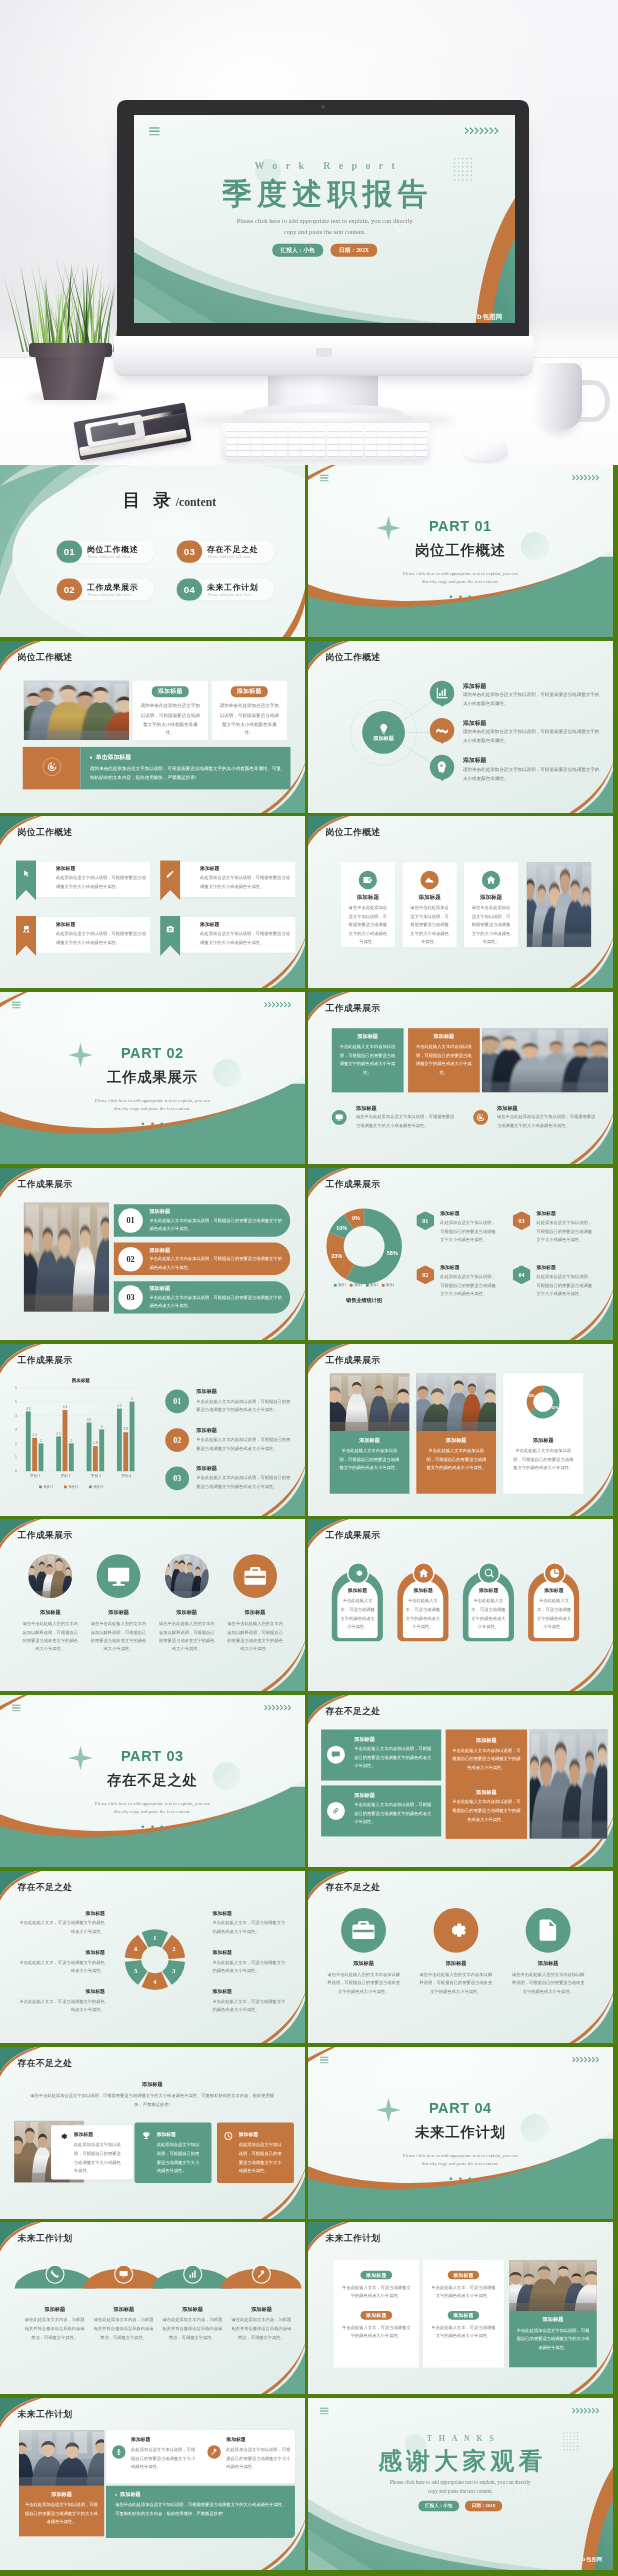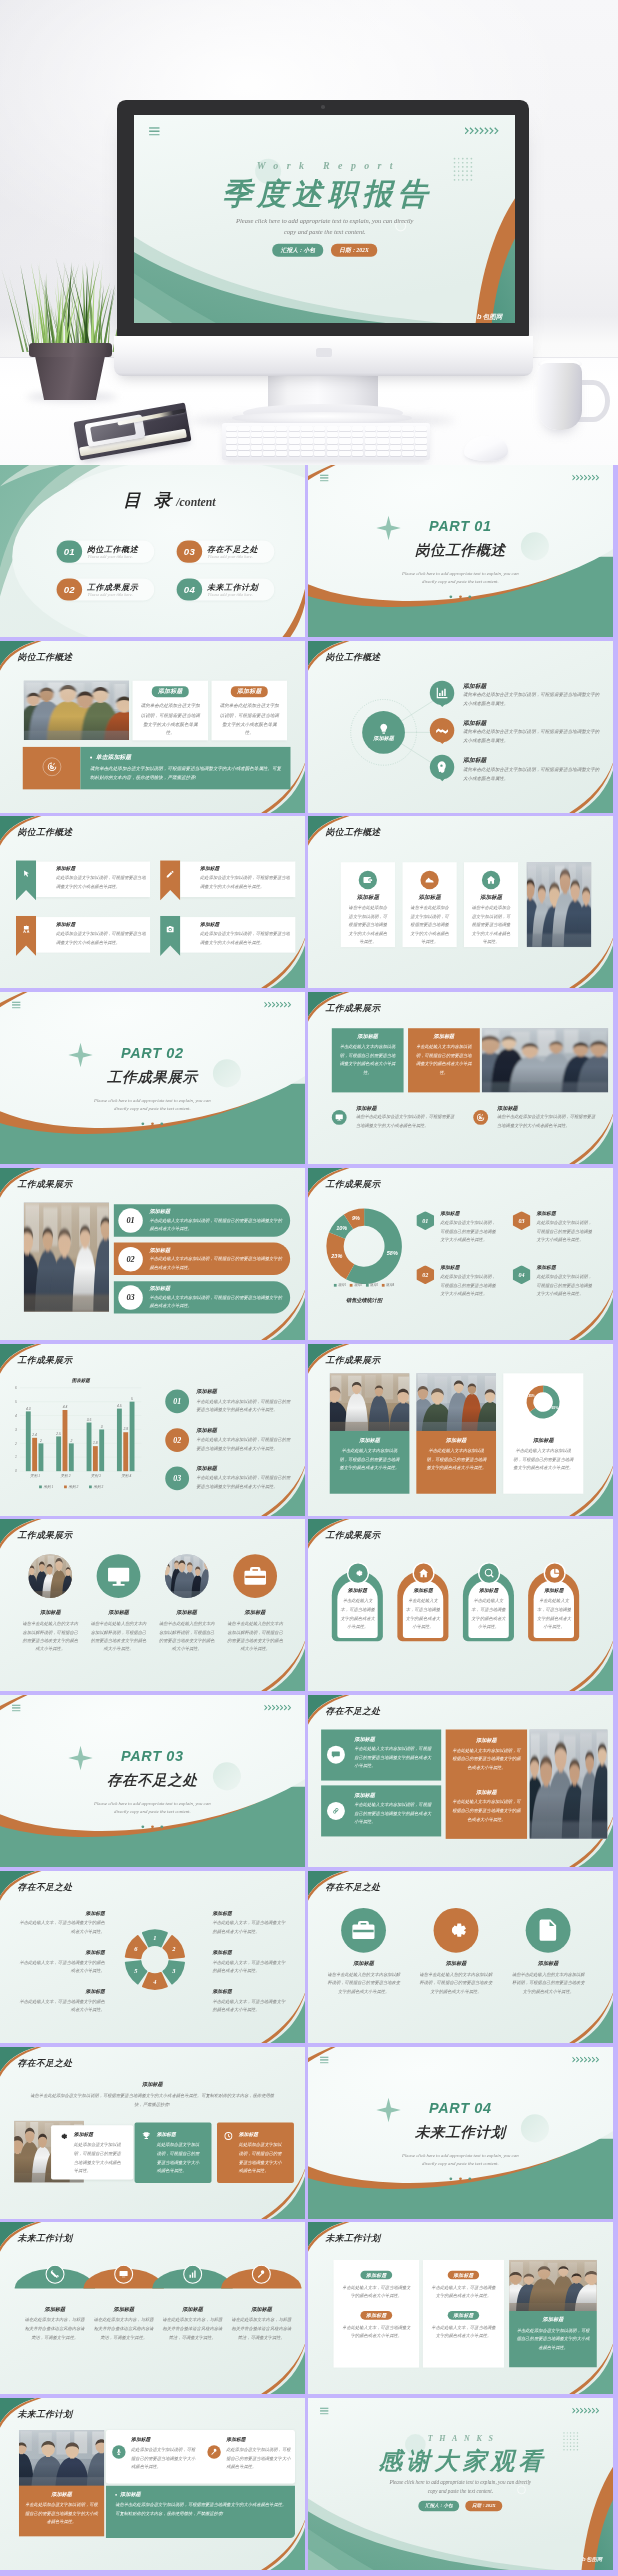--- a/index.html
+++ b/index.html
@@ -1,17 +1,17 @@
 <!DOCTYPE html>
 <html style="font-size:14px"><head>
 <meta charset="utf-8">
 <style>
   html,body{margin:0;padding:0;}
   body{width:618px;background:#fff;font-family:"Liberation Sans",sans-serif;-webkit-font-smoothing:antialiased;}
-  .page{width:618px;position:relative;overflow:hidden;background:#fff;font-style:italic;}
+  .page{width:618px;position:relative;overflow:hidden;background:#fff;}
 
   
   .hero{position:relative;width:618px;height:465px;overflow:hidden;
         background:linear-gradient(180deg,#f7f7f9 0%,#f2f2f4 55%,#ededf0 68%,#fafafa 74%,#ffffff 100%);}
   .hero-wallgrad{position:absolute;inset:0;background:
       radial-gradient(ellipse 459px 265px at 40% 18%, rgba(255,255,255,.95) 0%, rgba(255,255,255,0) 70%),
       linear-gradient(120deg, rgba(222,222,228,.55) 0%, rgba(255,255,255,0) 45%);}
   .desk{position:absolute;left:0;right:0;top:358px;height:108px;
         background:linear-gradient(180deg,#fdfdfe 0%,#ffffff 30%,#fbfbfc 100%);}
   .desk-edge{position:absolute;left:0;right:0;top:357px;height:2.6px;background:linear-gradient(180deg,rgba(226,226,232,.9),rgba(255,255,255,0));}
@@ -94,21 +94,21 @@
   .tag{display:inline-block;padding:6.2px 19.4px;border-radius:14px;color:#fff;font-size:13.2px;font-weight:700;margin:0 8.8px;
       font-family:"Liberation Serif",serif;}
   .tag.g{background:#5B9C86;}
   .tag.o{background:#C4763F;}
   .cov-logo{position:absolute;right:30px;bottom:19.4px;color:rgba(255,255,255,.92);font-size:15px;font-weight:700;letter-spacing:0.4px;}
   .cov-logo b{font-size:17px;margin-right:1.8px;}
   .dotgrid{position:absolute;}
   .dotgrid i{position:absolute;width:3.5px;height:3.5px;border-radius:50%;background:#b4d2c5;}
 
   
-  .grid{position:relative;width:618px;height:2111px;background:#c4b5fd;}
+  .grid{position:relative;width:618px;height:2111px;background:#4d7c0f;}
   .cell{position:absolute;overflow:hidden;background:#eaf2ef;width:305px;height:172px;}
 
   
   .sec-part{position:absolute;left:0;right:0;top:157px;text-align:center;color:#3F8D73;font-size:42px;font-weight:700;letter-spacing:1.8px;
       font-family:"Liberation Sans",sans-serif;line-height:1;}
   .sec-title{position:absolute;left:0;right:0;top:224px;text-align:center;color:#2e2e2e;font-size:42px;font-weight:700;letter-spacing:1.8px;
       font-family:"Liberation Serif",serif;line-height:1.1;}
   .sec-sub{position:absolute;left:0;right:0;top:304px;text-align:center;color:#909090;font-size:14px;line-height:1.6;
       font-family:"Liberation Serif",serif;}
   .sec-dots{position:absolute;left:0;right:0;top:373px;text-align:center;}

